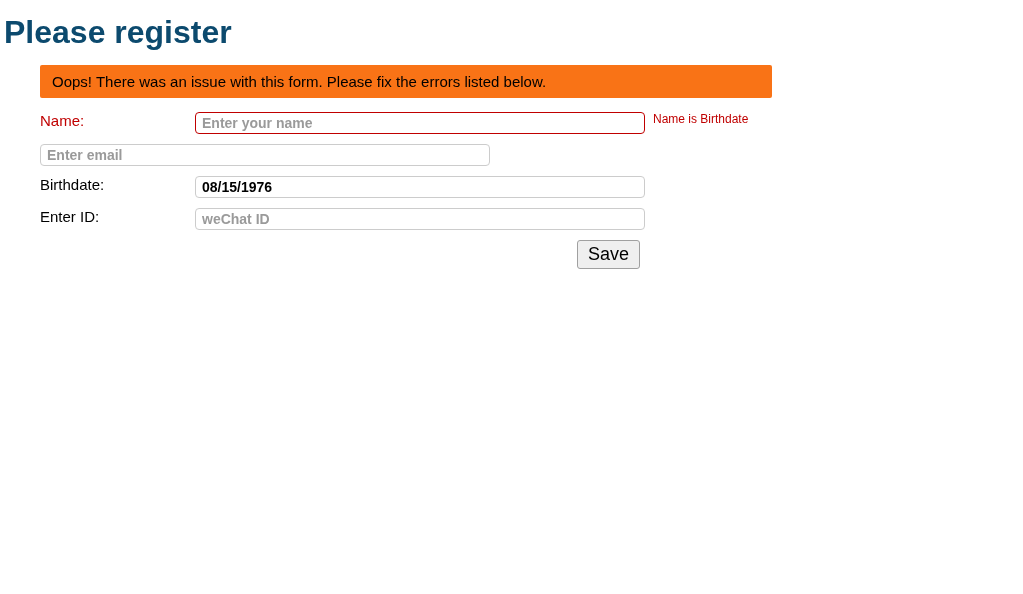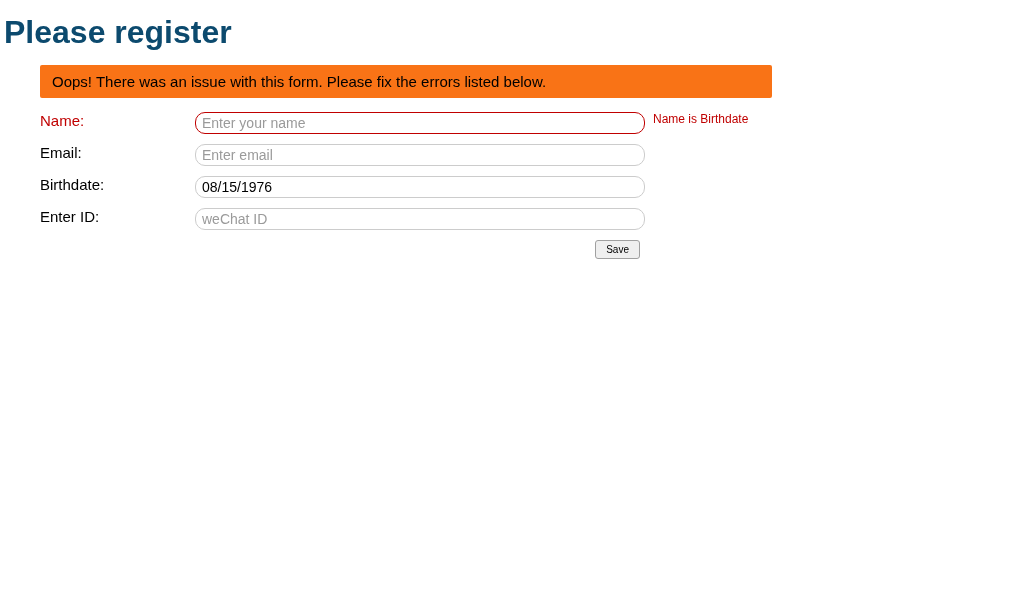--- a/index.html
+++ b/index.html
@@ -46,23 +46,24 @@
     }
     .form-label.error {
       color: #c00000;
     }
     .form-input {
       width: 450px;
       height: 22px;
       padding: 2px 6px;
       font-size: 14px;
       border: 1px solid #cccccc;
-      border-radius: 10px;
+      border-radius: 4px;
       color: #000;
       font-family: Arial, Helvetica, sans-serif;
+      font-weight: bold;
     }
     .form-input::placeholder {
       color: #9a9a9a;
     }
     .form-input.error {
       border: 1px solid #c00000;
     }
     .error-msg {
       margin-left: 8px;
       font-size: 12px;
@@ -70,21 +71,21 @@
     }
     .button-row {
       display: flex;
       justify-content: flex-end;
       width: 600px;
       margin-left: 0;
       margin-top: 6px;
     }
     .save-btn {
       padding: 3px 10px;
-      font-size: 10px;
+      font-size: 18px;
       background: #efefef;
       border: 1px solid #a0a0a0;
       border-radius: 3px;
       cursor: pointer;
       font-family: Arial, Helvetica, sans-serif;
     }
   </style>
 </head>
 <body>
 
@@ -95,21 +96,20 @@
 
     <div class="alert">Oops! There was an issue with this form. Please fix the errors listed below.</div>
 
     <div class="form-row">
       <label class="form-label error">Name:</label>
       <input type="text" class="form-input error" placeholder="Enter your name" style="">
       <span class="error-msg">Name is Birthdate</span>
     </div>
 
     <div class="form-row">
-      <label class="form-label">Email:</label>
       <input type="text" class="form-input" placeholder="Enter email" style="">
     </div>
 
 
     <div class="form-row">
       <label class="form-label">Birthdate:</label>
       <input type="text" class="form-input" value="08/15/1976" style="">
     </div>
 
     <div class="form-row">

